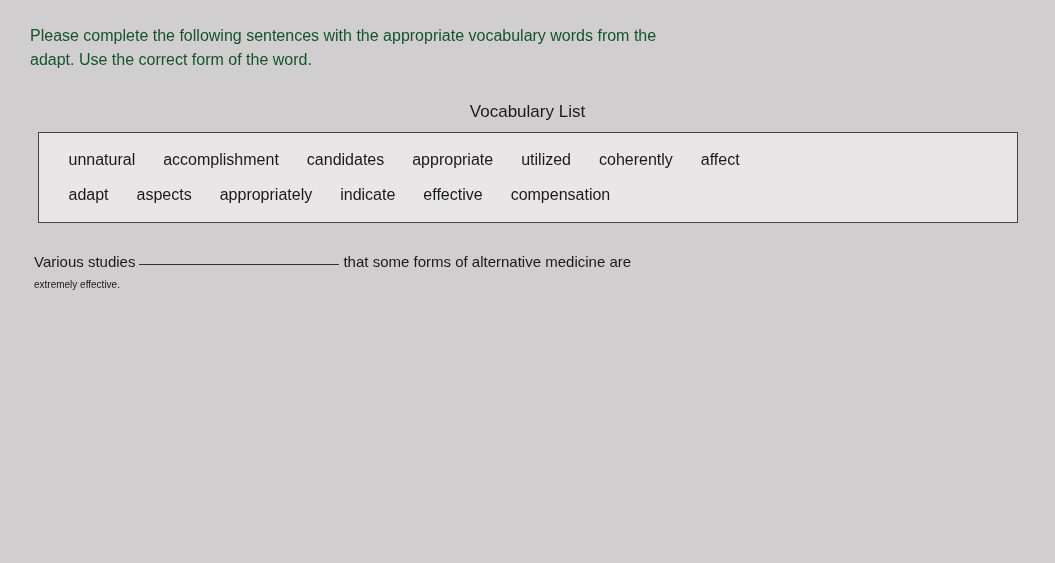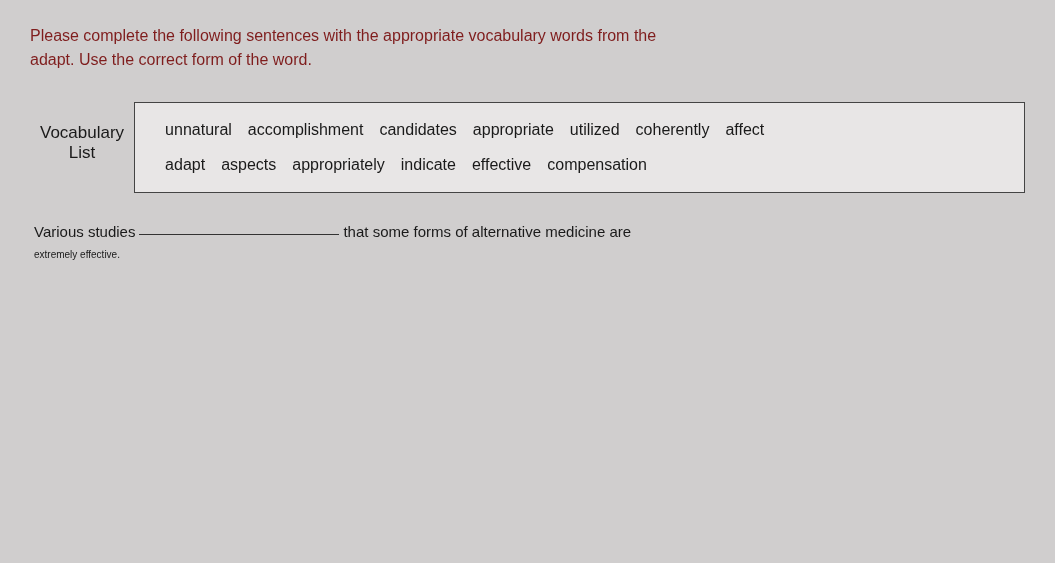--- a/index.html
+++ b/index.html
@@ -15,28 +15,28 @@
       font-family: Arial, sans-serif;
       font-size: 16px;
       color: #1a1a1a;
       padding: 24px 30px;
       overflow: hidden;
     }
 
     .instructions {
       font-size: 16px;
       line-height: 1.5;
-      color: #7f1d1d;
+      color: #14532d;
       margin-bottom: 30px;
       max-width: 980px;
     }
 
     .vocabulary-section {
       display: flex;
-      flex-direction: row;
+      flex-direction: column;
       align-items: center;
       margin-bottom: 30px;
     }
 
     .vocabulary-title {
       font-size: 17px;
       font-weight: normal;
       color: #1a1a1a;
       margin-bottom: 10px;
       text-align: center;
@@ -46,21 +46,21 @@
       border: 1.5px solid #444;
       background-color: #e8e6e6;
       width: 980px;
       padding: 18px 30px 18px 30px;
     }
 
     .vocab-row {
       display: flex;
       flex-direction: row;
       align-items: baseline;
-      gap: 16px;
+      gap: 28px;
       margin-bottom: 8px;
       flex-wrap: wrap;
     }
 
     .vocab-row:last-child {
       margin-bottom: 0;
       margin-top: 17px;
     }
 
     .vocab-word {

